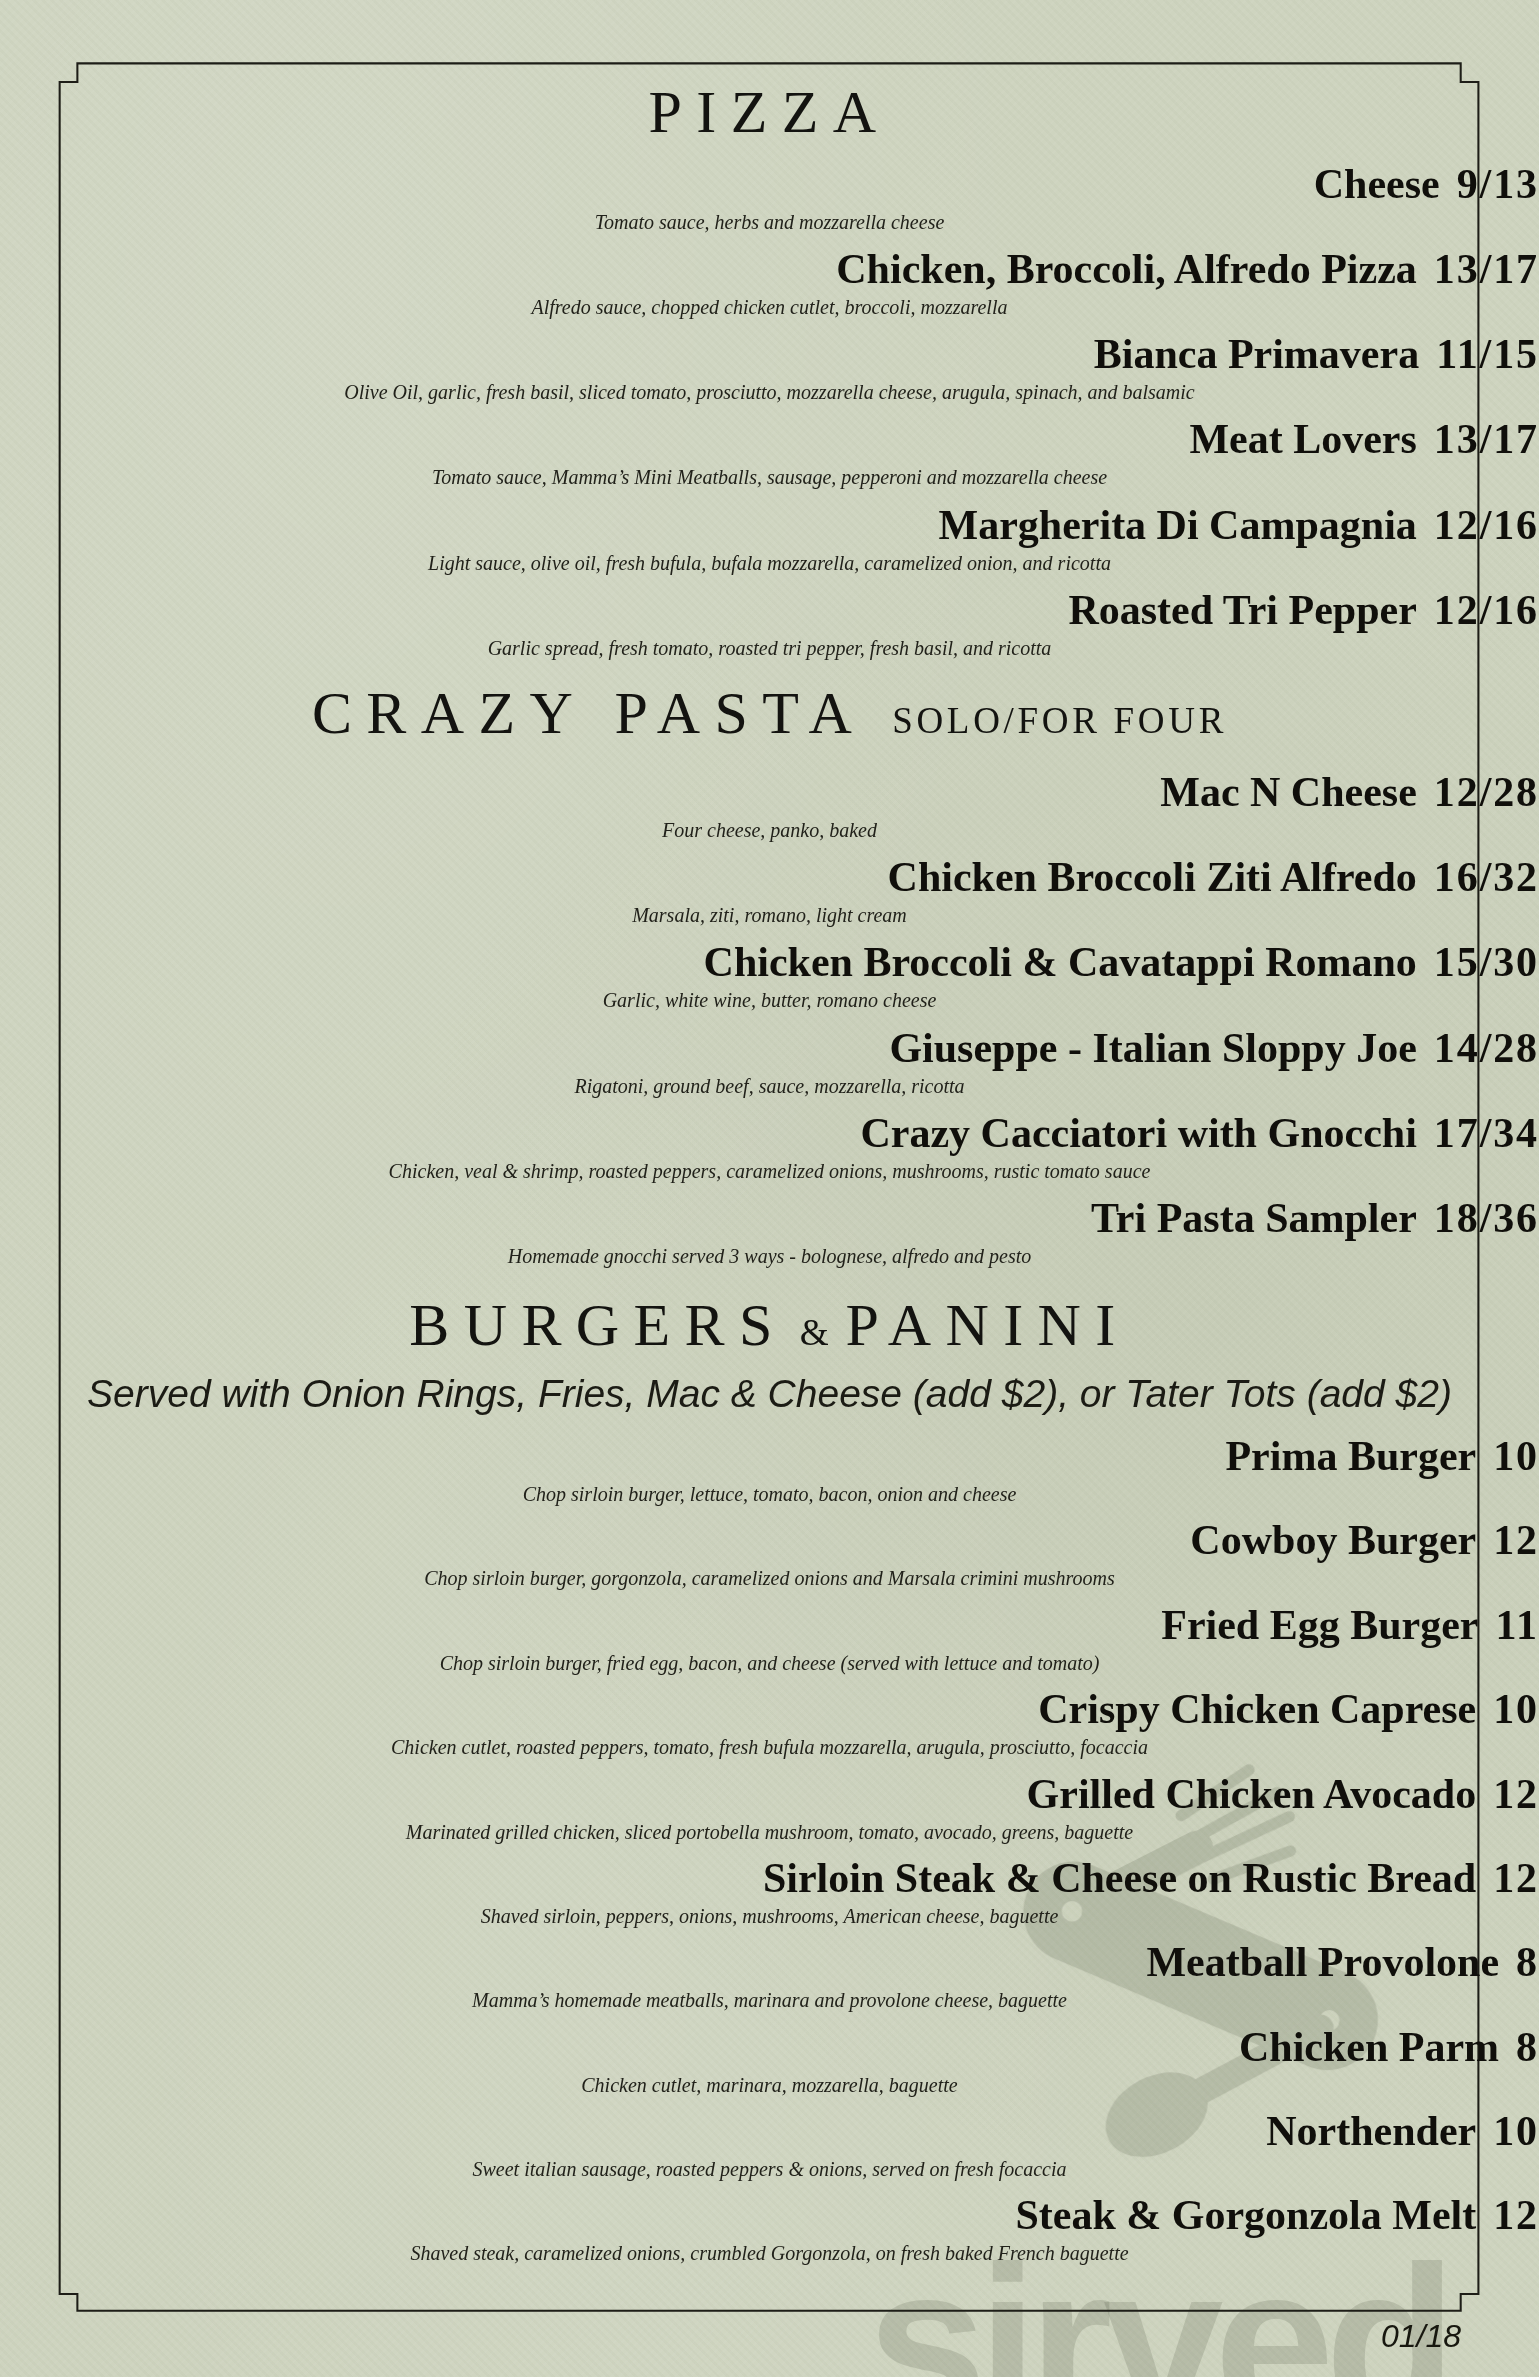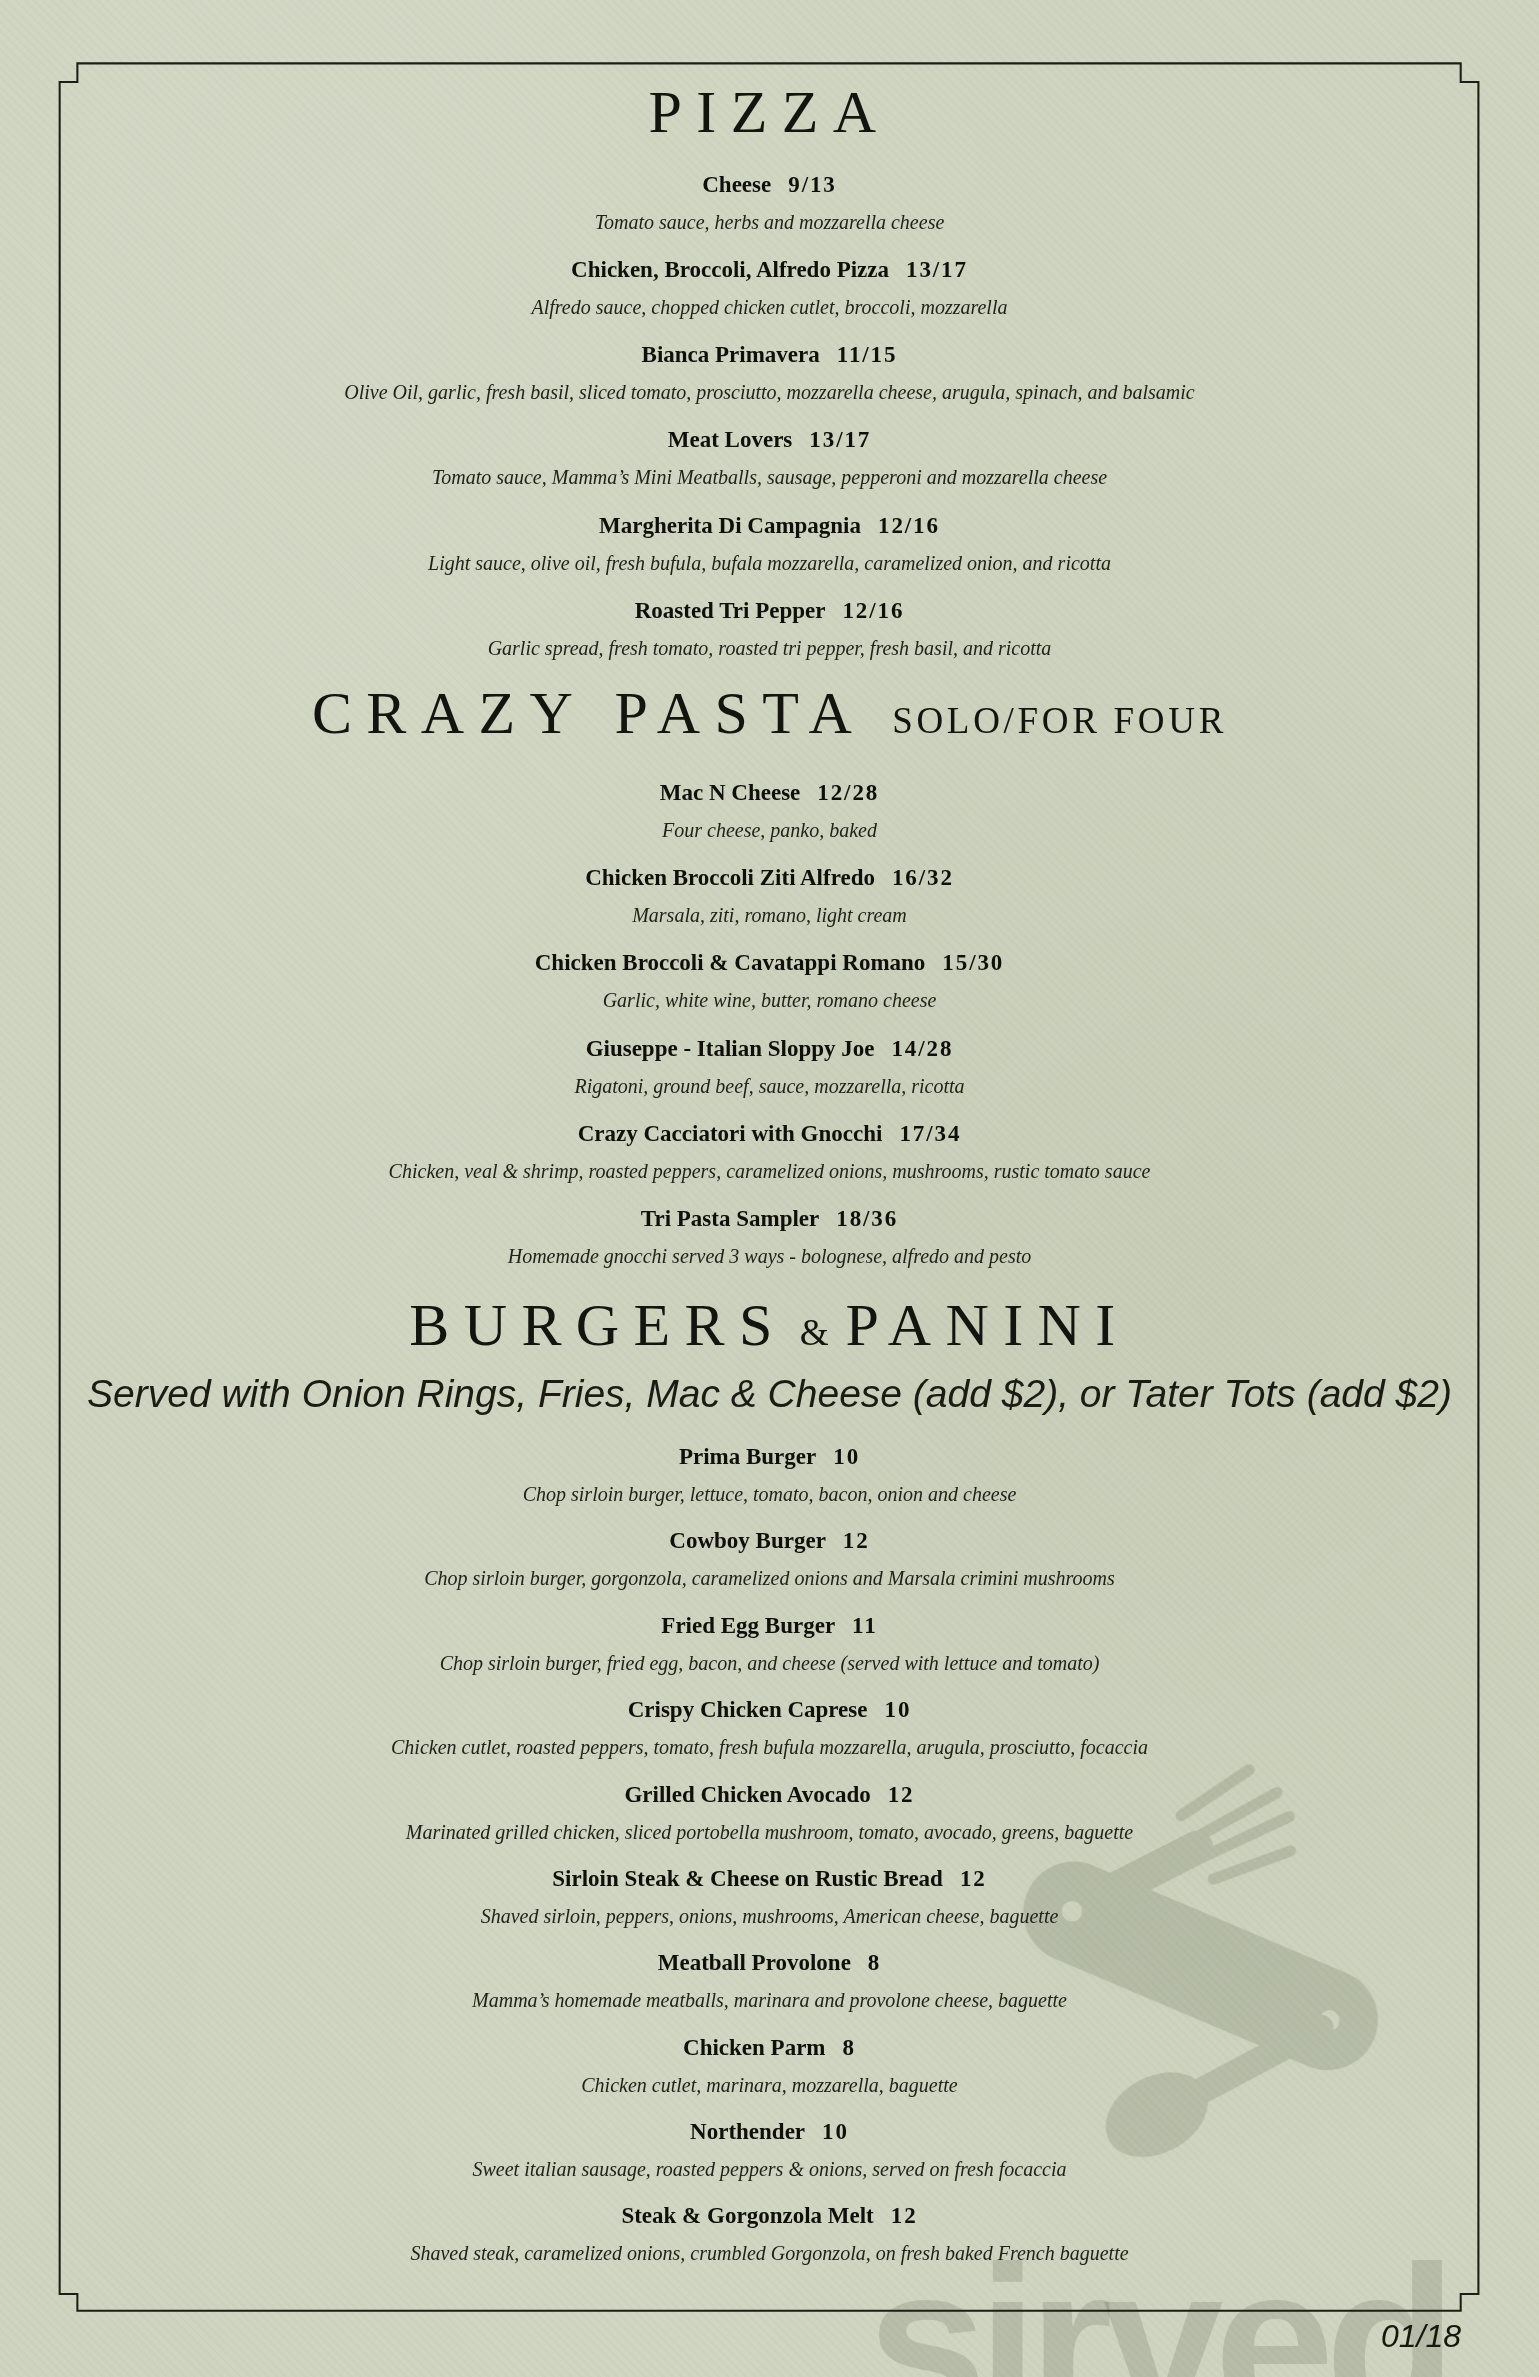--- a/index.html
+++ b/index.html
@@ -53,22 +53,22 @@
   #heading-burgers{margin-top:18.6px;}
   .subtitle{
     font-family:"Liberation Sans", sans-serif;
     font-style:italic;font-size:39px;line-height:47px;margin-top:5.6px;
     color:#1b1b14;white-space:nowrap;
   }
   .items{margin-top:18.6px;}
   .item{margin-bottom:9.3px;}
   .items.tight .item{margin-bottom:8.4px;}
   .item .name{
-    font-size:23px;line-height:41px;font-weight:bold;
-    color:#100f0b;white-space:nowrap;
+    font-size:42px;line-height:41px;font-weight:bold;
+    color:#100f0b;white-space:nowrap;text-align:right;
   }
   .item .price{margin-left:17px;letter-spacing:1.9px;}
   .item .desc{
     font-family:Liberation Serif, serif;
     font-style:italic;font-size:20px;line-height:35px;
     color:#21211a;white-space:nowrap;
   }
   .footer-code{
     position:absolute;right:78px;top:2318px;z-index:3;
     font-family:Liberation Sans, sans-serif;

